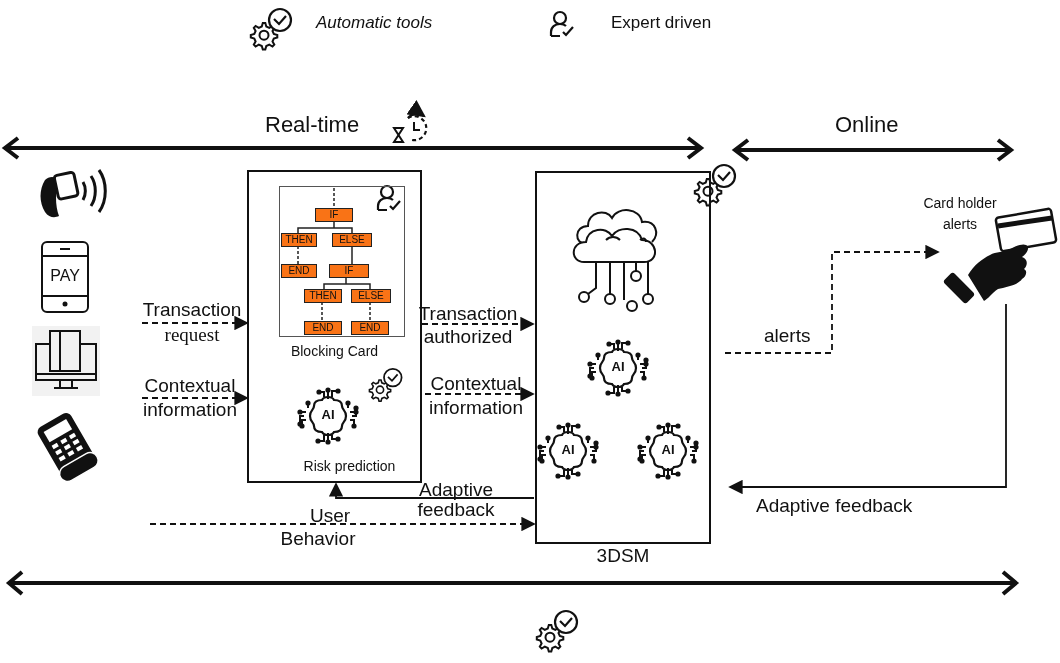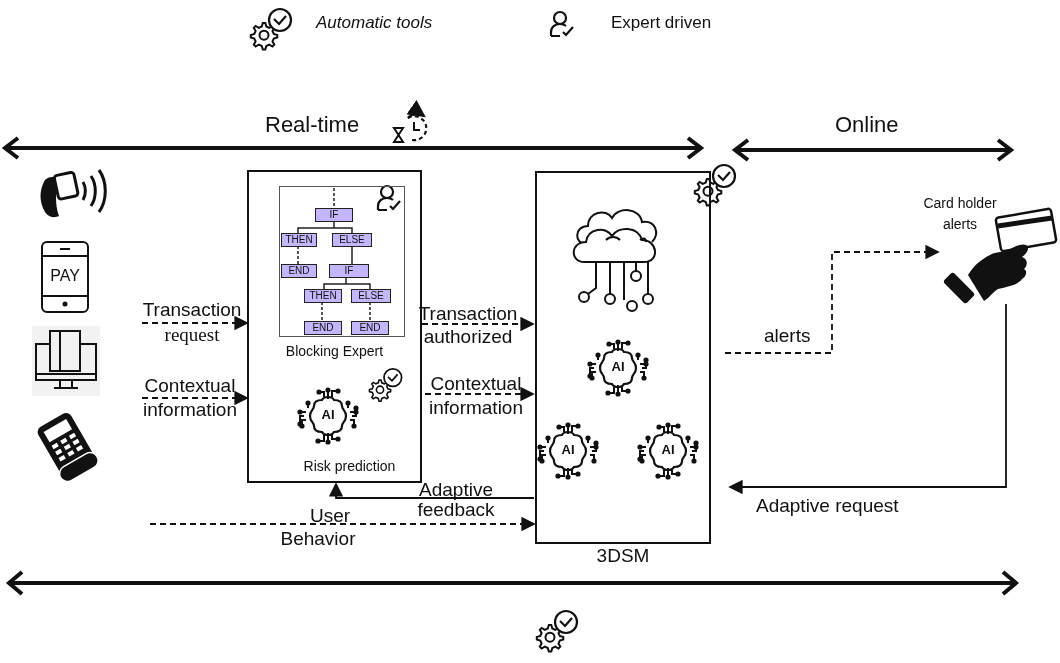--- a/index.html
+++ b/index.html
@@ -5,21 +5,21 @@
   html, body { margin: 0; padding: 0; background: #ffffff; }
   body { width: 1060px; height: 663px; position: relative; overflow: hidden;
          font-family: "Liberation Sans", "DejaVu Sans", sans-serif; color: #111; }
   .lbl { position: absolute; font-size: 19px; text-align: center; line-height: 18px; white-space: nowrap; }
   .big { font-size: 22px; }
   .legend { font-size: 17px; }
   svg.main { position: absolute; left: 0; top: 0; }
   .box { position: absolute; border: 2px solid #111; box-sizing: border-box; background: transparent; }
   .inner { position: absolute; border: 1.5px solid #555; box-sizing: border-box; }
   .fc { position: absolute; border: 1.5px solid #222; box-sizing: border-box; font-size: 10px;
-        line-height: 12px; text-align: center; background: #c4b5fd; }
+        line-height: 12px; text-align: center; background: #f97316; }
 </style>
 </head>
 <body>
 
 <svg class="main" width="1060" height="663" viewBox="0 0 1060 663">
   <defs>
     <marker id="ah" markerWidth="8" markerHeight="8" refX="7" refY="4" orient="auto">
       <path d="M0,0 L8,4 L0,8 Z" fill="#111"></path>
     </marker>
     <g id="gear">
@@ -220,33 +220,33 @@
 <div class="inner" style="left:279px;top:186px;width:126px;height:151px;"></div>
 <div class="fc" style="left:315px;top:208px;width:38px;height:14px;">IF</div>
 <div class="fc" style="left:281px;top:233px;width:36px;height:14px;">THEN</div>
 <div class="fc" style="left:332px;top:233px;width:40px;height:14px;">ELSE</div>
 <div class="fc" style="left:281px;top:264px;width:36px;height:14px;">END</div>
 <div class="fc" style="left:329px;top:264px;width:40px;height:14px;">IF</div>
 <div class="fc" style="left:304px;top:289px;width:38px;height:14px;">THEN</div>
 <div class="fc" style="left:351px;top:289px;width:40px;height:14px;">ELSE</div>
 <div class="fc" style="left:304px;top:321px;width:38px;height:14px;">END</div>
 <div class="fc" style="left:351px;top:321px;width:38px;height:14px;">END</div>
-<div class="lbl" style="left:247px;top:342px;width:175px;font-size:14px;">Blocking Expert</div>
+<div class="lbl" style="left:247px;top:342px;width:175px;font-size:14px;">Blocking Card</div>
 <div class="lbl" style="left:314px;top:406px;width:28px;font-size:13px;font-weight:bold;">AI</div>
 <div class="lbl" style="left:247px;top:457px;width:205px;font-size:14px;">Risk prediction</div>
 
 <div class="lbl" style="left:418px;top:305px;width:100px;">Transaction</div>
 <div class="lbl" style="left:418px;top:328px;width:100px;">authorized</div>
 <div class="lbl" style="left:426px;top:375px;width:100px;">Contextual</div>
 <div class="lbl" style="left:426px;top:399px;width:100px;">information</div>
 <div class="lbl" style="left:406px;top:481px;width:100px;">Adaptive</div>
 <div class="lbl" style="left:406px;top:501px;width:100px;">feedback</div>
 
 <div class="box" style="left:535px;top:171px;width:176px;height:373px;"></div>
 <div class="lbl" style="left:604px;top:358px;width:28px;font-size:13px;font-weight:bold;">AI</div>
 <div class="lbl" style="left:554px;top:441px;width:28px;font-size:13px;font-weight:bold;">AI</div>
 <div class="lbl" style="left:654px;top:441px;width:28px;font-size:13px;font-weight:bold;">AI</div>
 <div class="lbl" style="left:535px;top:547px;width:176px;">3DSM</div>
 
 <div class="lbl" style="left:764px;top:327px;">alerts</div>
 <div class="lbl" style="left:900px;top:194px;width:120px;font-size:14px;">Card holder</div>
 <div class="lbl" style="left:900px;top:215px;width:120px;font-size:14px;">alerts</div>
-<div class="lbl" style="left:756px;top:497px;">Adaptive request</div>
+<div class="lbl" style="left:756px;top:497px;">Adaptive feedback</div>
 
 </body></html>

